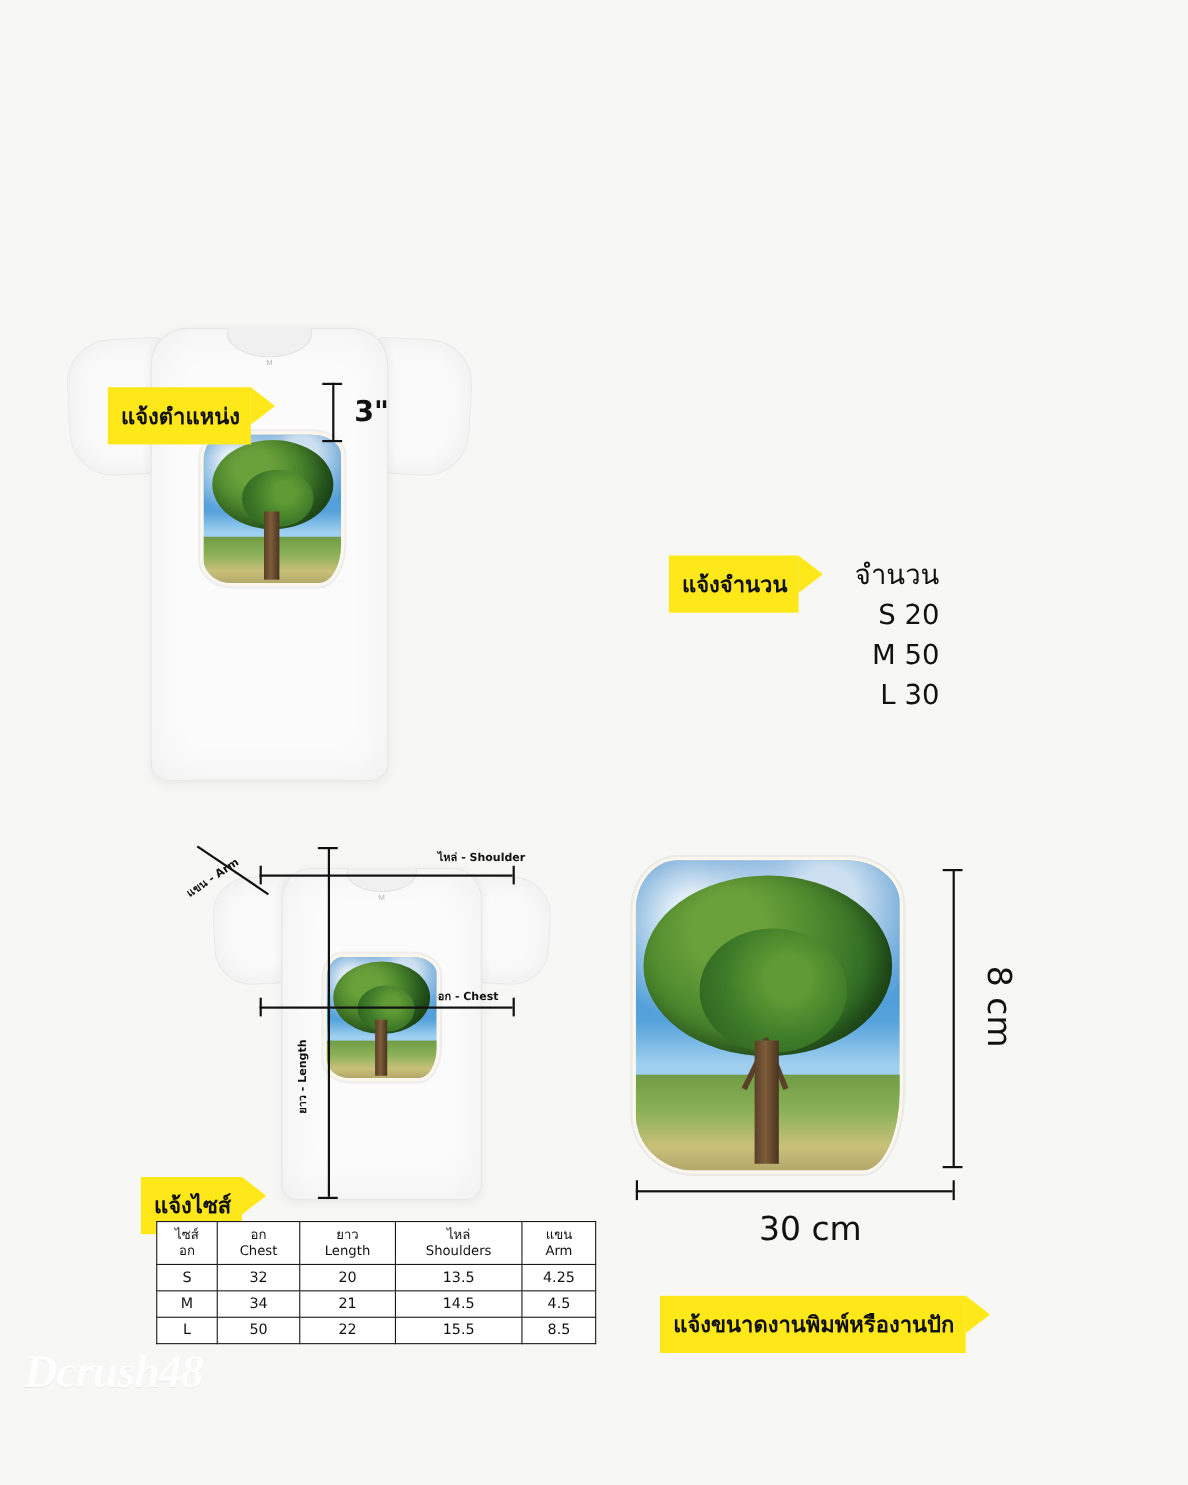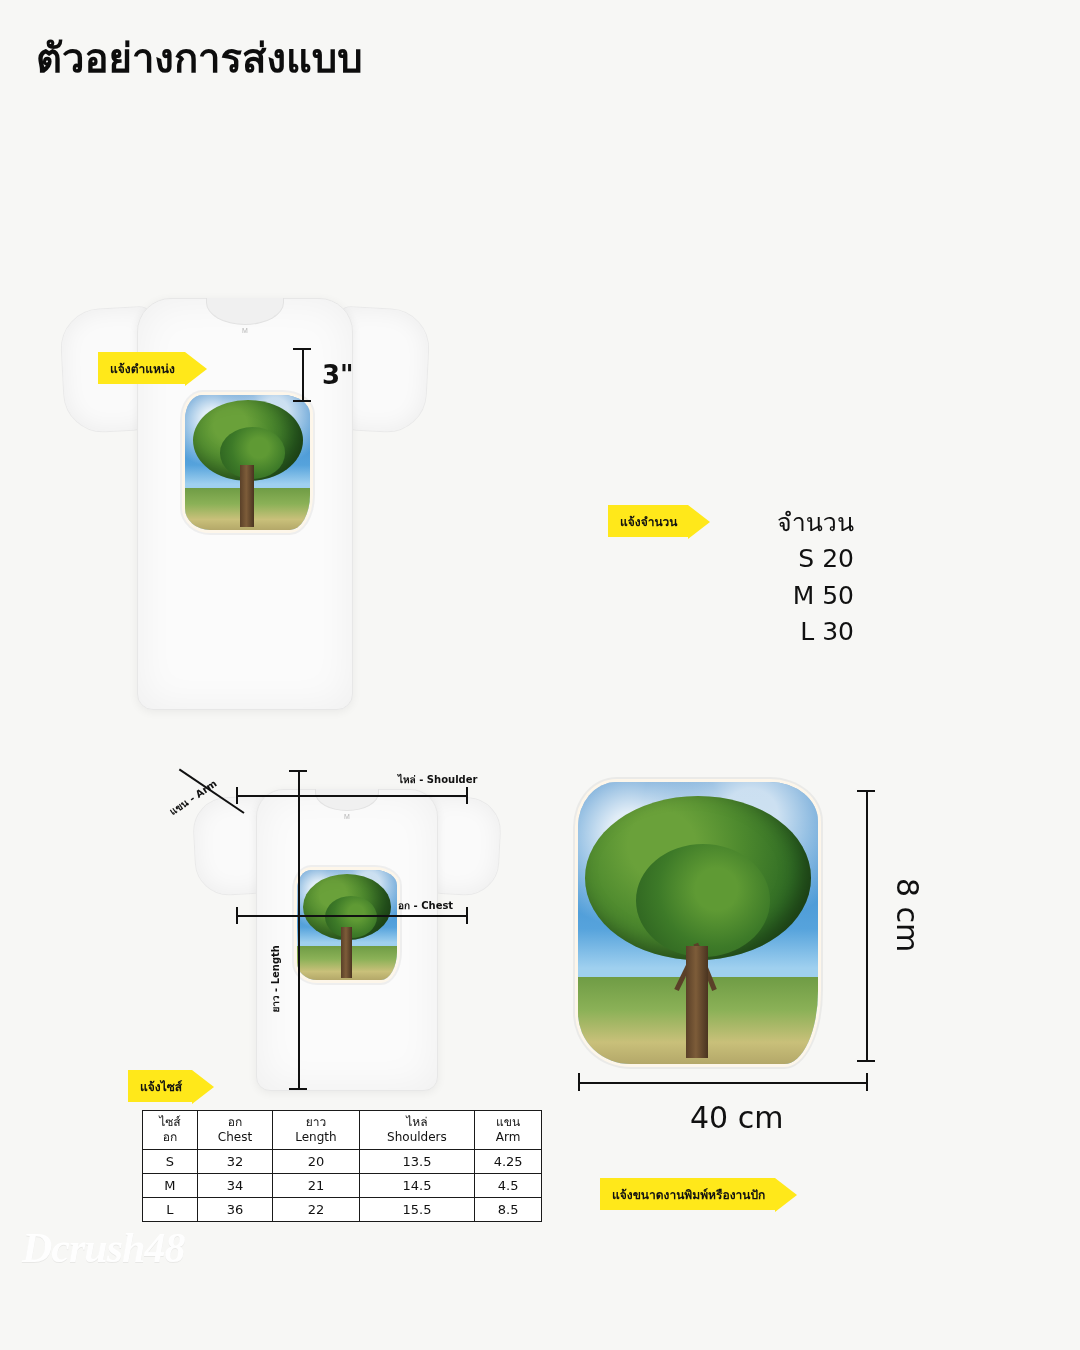--- a/index.html
+++ b/index.html
@@ -15,23 +15,23 @@
     margin:0;font-weight:bold;font-size:60px;line-height:0.86;
     letter-spacing:-1px;color:#0d0d0d;text-transform:uppercase;
     font-family:"Liberation Sans",sans-serif;
   }
   .hdr h2{
     margin:10px 0 0 0;font-weight:bold;font-size:40px;line-height:1;
     color:#0d0d0d;font-family:"DejaVu Sans",sans-serif;
   }
   
   .tag{
-    position:absolute;display:flex;align-items:center;height:32px;
+    position:absolute;display:flex;align-items:center;height:52px;
     background:#ffe81a;color:#111;font-weight:bold;
-    font-family:"DejaVu Sans",sans-serif;font-size:12px;
+    font-family:"DejaVu Sans",sans-serif;font-size:20px;
     padding:0 10px 0 12px;white-space:nowrap;
   }
   .tag.right::after{
     content:"";position:absolute;right:-22px;top:0;
     border-top:17px solid transparent;border-bottom:17px solid transparent;
     border-left:22px solid #ffe81a;
   }
   
   .shirt{position:absolute;}
   .shirt .body{
@@ -100,21 +100,20 @@
   
   .wm{position:absolute;left:22px;bottom:78px;
     font-family:"Liberation Serif",serif;font-style:italic;font-weight:bold;
     font-size:42px;color:rgba(255,255,255,.95);
     text-shadow:0 1px 0 rgba(0,0,0,.06);letter-spacing:-1px;}
 </style>
 </head>
 <body>
 
 <div class="hdr">
-  <h2>ตัวอย่างการส่งแบบ</h2>
 </div>
 
 <div class="shirt" style="left:60px;top:280px;width:370px;height:430px;">
 
   <div class="sleeveL" style="left:2px;top:28px;width:92px;height:122px;border-radius:40px 14px 26px 40px;transform:rotate(-3deg);"></div>
   <div class="sleeveR" style="right:2px;top:28px;width:92px;height:122px;border-radius:14px 40px 40px 26px;transform:rotate(3deg);"></div>
 
   <div class="body" style="top:18px;width:214px;height:410px;border-radius:34px 34px 16px 16px;"></div>
 
   <div class="collar" style="top:18px;width:76px;height:26px;"></div>
@@ -222,21 +221,21 @@
   </tr>
   <tr>
     <td>M</td>
     <td>34</td>
     <td>21</td>
     <td>14.5</td>
     <td>4.5</td>
   </tr>
   <tr>
     <td>L</td>
-    <td>36</td>
+    <td>50</td>
     <td>22</td>
     <td>15.5</td>
     <td>8.5</td>
   </tr>
 </tbody>
   </table>
 
 <div class="art art-edge" style="left:578px;top:782px;width:240px;height:282px;
             border-radius:16% 20% 14% 22%/16% 14% 26% 18%;">
   <div class="sky"></div>
@@ -249,19 +248,19 @@
 </div>
 
 <div class="vline" style="left:866px;top:790px;height:270px;"></div>
 <div class="cap" style="left:857px;top:790px;width:18px;"></div>
 <div class="cap" style="left:857px;top:1060px;width:18px;"></div>
 <div class="dim-v" style="left:890px;top:878px;">8 cm</div>
 
 <div class="hline" style="left:578px;top:1082px;width:288px;"></div>
 <div class="capv" style="left:578px;top:1073px;height:18px;"></div>
 <div class="capv" style="left:866px;top:1073px;height:18px;"></div>
-<div class="dim-h" style="left:690px;top:1100px;">40 cm</div>
+<div class="dim-h" style="left:690px;top:1100px;">30 cm</div>
 
 <div class="tag right" style="left:600px;top:1178px;">
   <span>แจ้งขนาดงานพิมพ์หรืองานปัก</span>
 </div>
 
 <div class="wm">Dcrush48</div>
 
 </body></html>

